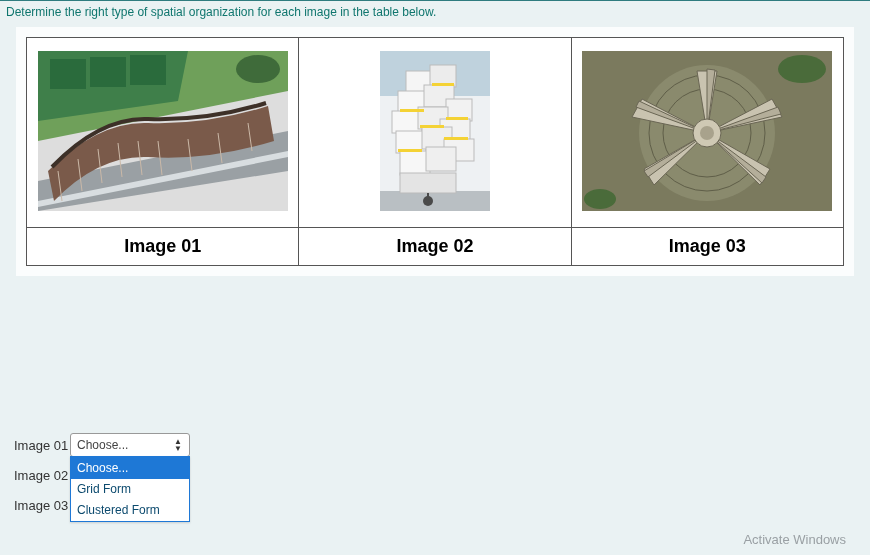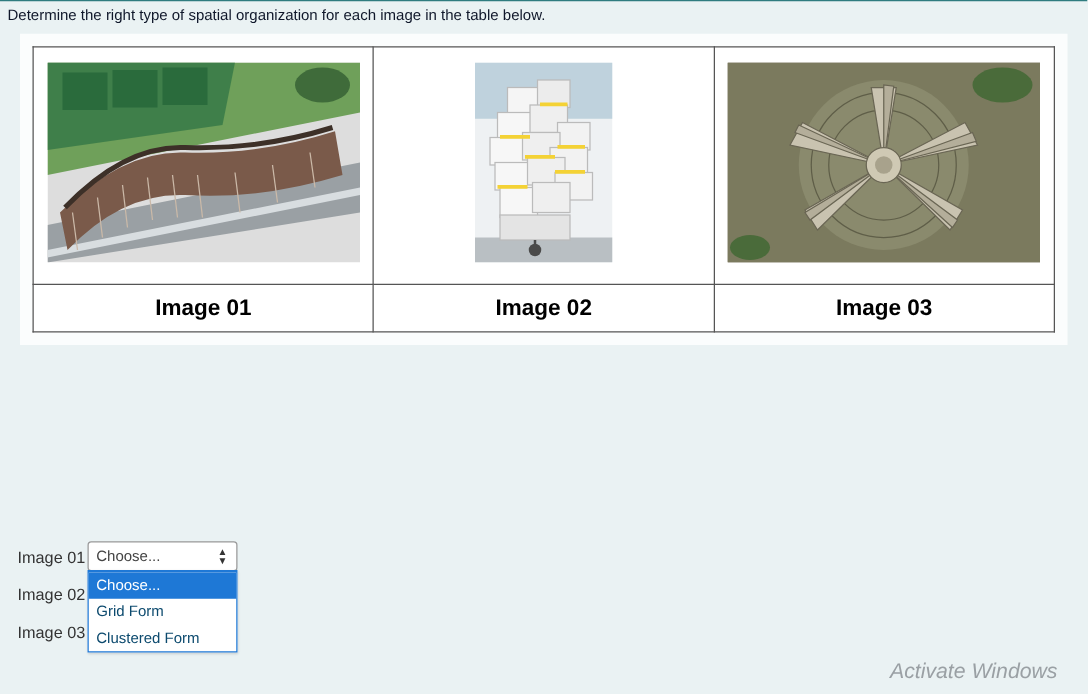--- a/index.html
+++ b/index.html
@@ -12,21 +12,21 @@
     overflow: hidden;
     position: relative;
   }
   .top-rule {
     height: 1px;
     background: #2f7c7f;
     margin-bottom: 2px;
   }
   .prompt {
     font-size: 12px;
-    color: #0f172a;
+    color: #0f766e;
     padding: 2px 6px 8px 6px;
   }
   .table-wrap {
     margin: 0 16px;
     background: #fbfdfd;
     padding: 10px;
   }
   table.img-table {
     width: 100%;
     border-collapse: collapse;
@@ -118,21 +118,21 @@
   }
 
   .watermark {
     position: absolute;
     right: 24px;
     bottom: 8px;
     text-align: left;
     color: #9aa0a4;
     pointer-events: none;
   }
-  .watermark .l1 { font-size: 17px; font-style: italic; }
+  .watermark .l1 { font-size: 13px; }
   .watermark .l2 { font-size: 11px; }
 </style>
 </head>
 <body>
 
 <div class="top-rule"></div>
 <div class="prompt">Determine the right type of spatial organization for each image in the table below.</div>
 
 <div class="table-wrap">
   <table class="img-table">

